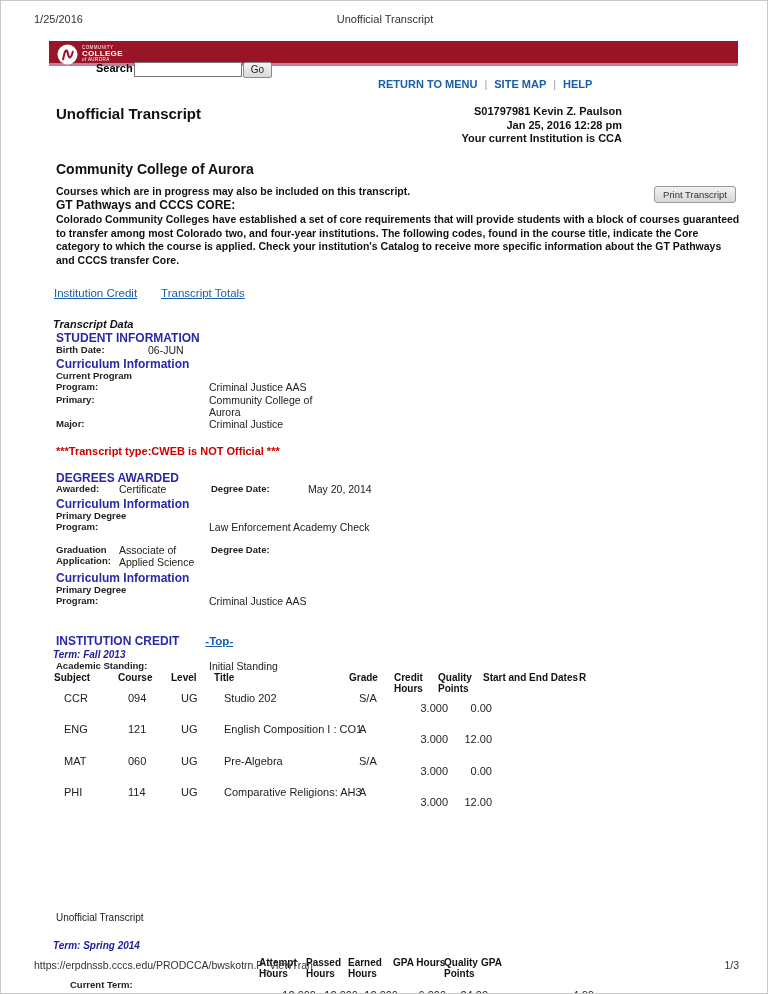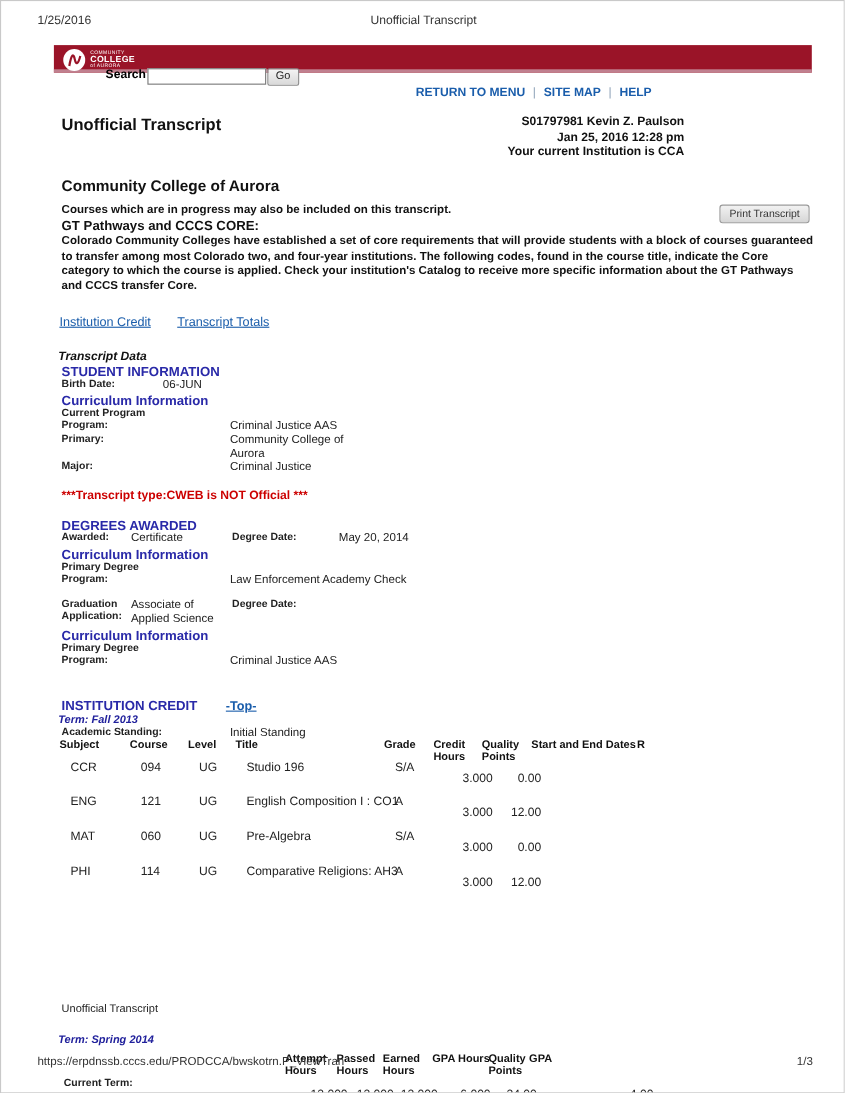--- a/index.html
+++ b/index.html
@@ -178,21 +178,21 @@
     <div class="hc" style="left:160px;top:0;">Title</div>
     <div class="hc" style="left:295px;top:0;">Grade</div>
     <div class="hc" style="left:340px;top:0;width:40px;">Credit Hours</div>
     <div class="hc" style="left:384px;top:0;width:42px;">Quality Points</div>
     <div class="hc nowrap" style="left:429px;top:0;">Start and End Dates</div>
     <div class="hc" style="left:525px;top:0;">R</div>
 
     <div class="cell" style="left:0;top:21px;">CCR</div>
     <div class="cell" style="left:64px;top:21px;">094</div>
     <div class="cell" style="left:117px;top:21px;">UG</div>
-    <div class="cell" style="left:160px;top:21px;">Studio 196</div>
+    <div class="cell" style="left:160px;top:21px;">Studio 202</div>
     <div class="cell" style="left:295px;top:21px;">S/A</div>
     <div class="cell num" style="left:324px;top:31px;">3.000</div>
     <div class="cell num" style="left:368px;top:31px;">0.00</div>
 
     <div class="cell" style="left:0;top:52px;">ENG</div>
     <div class="cell" style="left:64px;top:52px;">121</div>
     <div class="cell" style="left:117px;top:52px;">UG</div>
     <div class="cell" style="left:160px;top:52px;">English Composition I : CO1</div>
     <div class="cell" style="left:295px;top:52px;">A</div>
     <div class="cell num" style="left:324px;top:62px;">3.000</div>
@@ -216,21 +216,21 @@
   </div>
 
   <div class="abs ct" style="top:814px;left:53px;height:80px;">
     <div class="hc" style="left:205px;top:0;width:45px;">Attempt Hours</div>
     <div class="hc" style="left:252px;top:0;width:40px;">Passed Hours</div>
     <div class="hc" style="left:294px;top:0;width:40px;">Earned Hours</div>
     <div class="hc nowrap" style="left:339px;top:0;">GPA Hours</div>
     <div class="hc" style="left:390px;top:0;width:40px;">Quality Points</div>
     <div class="hc" style="left:427px;top:0;">GPA</div>
 
-    <div class="lbl" style="position:absolute;left:4px;top:23px;">Current Term:</div>
+    <div class="lbl" style="position:absolute;left:16px;top:23px;">Current Term:</div>
     <div class="cell num" style="left:192px;top:33px;">12.000</div>
     <div class="cell num" style="left:234px;top:33px;">12.000</div>
     <div class="cell num" style="left:274px;top:33px;">12.000</div>
     <div class="cell num" style="left:322px;top:33px;">6.000</div>
     <div class="cell num" style="left:364px;top:33px;">24.00</div>
     <div class="cell num" style="left:470px;top:33px;">4.00</div>
 
   </div>
 
   <div class="abs" style="top:911px;left:55px;font-size:10px;color:#222;">Unofficial Transcript</div>

